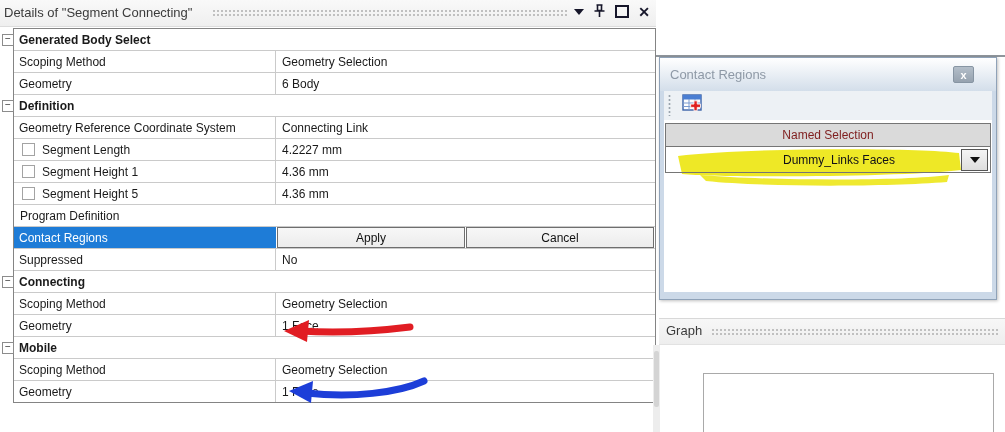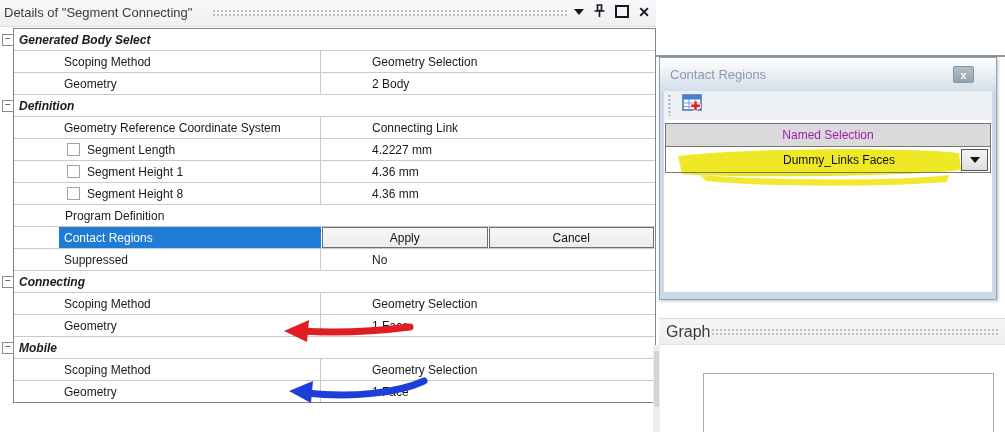--- a/index.html
+++ b/index.html
@@ -16,25 +16,25 @@
   .dt-icons{position:absolute;right:6px;top:4px;display:flex;align-items:center;gap:9px;color:#16162a;}
   .icon-caret{width:0;height:0;border-left:5px solid transparent;border-right:5px solid transparent;
     border-top:6px solid #16162a;}
   .icon-float{width:10px;height:9px;border:2px solid #16162a;}
   .icon-close{font-size:14px;font-weight:bold;line-height:14px;color:#16162a;}
 
   
   .dt-table{position:absolute;left:13px;top:28px;width:641px;border:1px solid #848484;background:#fff;}
   .dt-row{position:relative;display:flex;height:21px;border-bottom:1px solid #cacaca;align-items:stretch;}
   .dt-row:last-child{border-bottom:none;}
-  .cell{display:flex;align-items:center;overflow:hidden;white-space:nowrap;margin-left:45px;}
+  .cell{display:flex;align-items:center;overflow:hidden;white-space:nowrap;}
   .cell.name{width:256px;border-right:1px solid #cacaca;padding-left:5px;flex:none;}
   .cell.value{flex:1;padding-left:6px;text-align:right;}
   .dt-row.section{font-weight:bold;}
-  .dt-row.section .section-label{padding-left:5px;display:flex;align-items:center;font-style:italic;}
+  .dt-row.section .section-label{padding-left:5px;display:flex;align-items:center;}
   .collapse-box{position:absolute;left:-12px;top:5px;width:10px;height:10px;border:1px solid #8c8c8c;
     background:#fff;font-size:10px;line-height:8px;text-align:center;color:#333;font-weight:normal;}
   .collapse-box::before{content:"\2212";}
   .checkbox{display:inline-block;width:11px;height:11px;border:1px solid #a3a3a3;background:#fff;
     margin:0 7px 0 3px;flex:none;}
   .dt-row.sel .cell.name{background:var(--sel-blue);color:#fff;border-right-color:var(--sel-blue);}
   .btn-cell{flex:1;display:flex;align-items:center;padding:0 1px;gap:1px;}
   .tbl-btn{flex:1;height:19px;background:linear-gradient(#f7f7f7,#ececec);
     border:1px solid #6e6e6e;font-family:"Liberation Sans",sans-serif;font-size:12px;color:#111;
     display:flex;align-items:center;justify-content:center;}
@@ -53,35 +53,35 @@
   .cw-close{position:absolute;right:22px;top:8px;width:21px;height:17px;border-radius:2px;
     background:linear-gradient(#b3bec9,#96a2af);color:#fff;font-size:11px;font-weight:bold;
     text-align:center;line-height:17px;border:1px solid #8795a3;box-sizing:border-box;}
   .cw-toolbar{position:relative;height:29px;background:#edf1f5;margin:0 4px;}
   .grip{position:absolute;left:4px;top:3px;width:3px;height:22px;
     background-image:radial-gradient(#9aa4ae 1px,rgba(0,0,0,0) 1.1px);background-size:3px 4px;}
   .cw-addicon{position:absolute;left:18px;top:3px;width:24px;height:23px;}
   .cw-content{position:relative;background:#fff;margin:0 4px 4px 4px;height:172px;overflow:hidden;}
   .ns-table{position:relative;margin:3px 1px 0 1px;z-index:3;}
   .ns-header{height:22px;background:#dadada;border:1px solid #757575;display:flex;
-    align-items:center;justify-content:center;color:#a21caf;}
+    align-items:center;justify-content:center;color:#7f1d1d;}
   .ns-row{position:relative;height:25px;border:1px solid #757575;border-top:none;background:transparent;
     display:flex;align-items:center;justify-content:center;}
   .ns-value{position:relative;z-index:3;color:#101018;margin-left:22px;}
   .ns-drop{position:absolute;right:2px;top:2px;width:25px;height:20px;z-index:4;
     background:linear-gradient(#f4f4f4,#dedede);border:1px solid #565656;
     display:flex;align-items:center;justify-content:center;}
   .ns-drop::before{content:"";width:0;height:0;border-left:5px solid transparent;
     border-right:5px solid transparent;border-top:6px solid #111;}
   .hl-svg{position:absolute;left:0;top:18px;width:330px;height:75px;z-index:2;}
 
   
   .graph-bar{position:absolute;left:659px;top:318px;width:346px;height:25px;
     background:linear-gradient(#f7f7f7,#eeeeee);border-top:1px solid #d8d8d8;border-bottom:1px solid #e2e2e2;}
-  .graph-title{position:absolute;left:7px;top:4px;font-size:16px;color:#3b3b3b;}
+  .graph-title{position:absolute;left:7px;top:4px;font-size:13px;color:#3b3b3b;}
   .graph-dots{position:absolute;left:52px;top:9px;width:288px;height:9px;}
   .graph-box{position:absolute;left:703px;top:373px;width:289px;height:70px;
     border:1px solid #a9a9a9;background:#fff;}
   .v-scroll{position:absolute;left:653px;top:345px;width:7px;height:87px;background:#ededed;}
   .v-thumb{position:absolute;left:1px;top:6px;width:5px;height:56px;background:#d4d4d4;border-radius:2px;}
 </style>
 </head>
 <body>
 
 <div class="page" style="--sel-blue: #1e7cd7;">
@@ -107,21 +107,21 @@
       <div class="dt-row ">
         <div class="cell name">
           <div class="">Scoping Method</div>
         </div>
         <div class="cell value">Geometry Selection</div>
       </div>
       <div class="dt-row ">
         <div class="cell name">
           <div class="">Geometry</div>
         </div>
-        <div class="cell value">2 Body</div>
+        <div class="cell value">6 Body</div>
       </div>
       <div class="dt-row section">
         <div class="collapse-box"></div>
         <div class="section-label">Definition</div>
       </div>
       <div class="dt-row ">
         <div class="cell name">
           <div class="">Geometry Reference Coordinate System</div>
         </div>
         <div class="cell value">Connecting Link</div>
@@ -136,21 +136,21 @@
       <div class="dt-row ">
         <div class="cell name">
           <div class="checkbox"></div>
           <div class="">Segment Height 1</div>
         </div>
         <div class="cell value">4.36 mm</div>
       </div>
       <div class="dt-row ">
         <div class="cell name">
           <div class="checkbox"></div>
-          <div class="">Segment Height 8</div>
+          <div class="">Segment Height 5</div>
         </div>
         <div class="cell value">4.36 mm</div>
       </div>
       <div class="dt-row ">
         <div class="cell value">Program Definition</div>
       </div>
       <div class="dt-row  sel">
         <div class="cell name">
           <div class="">Contact Regions</div>
         </div>

